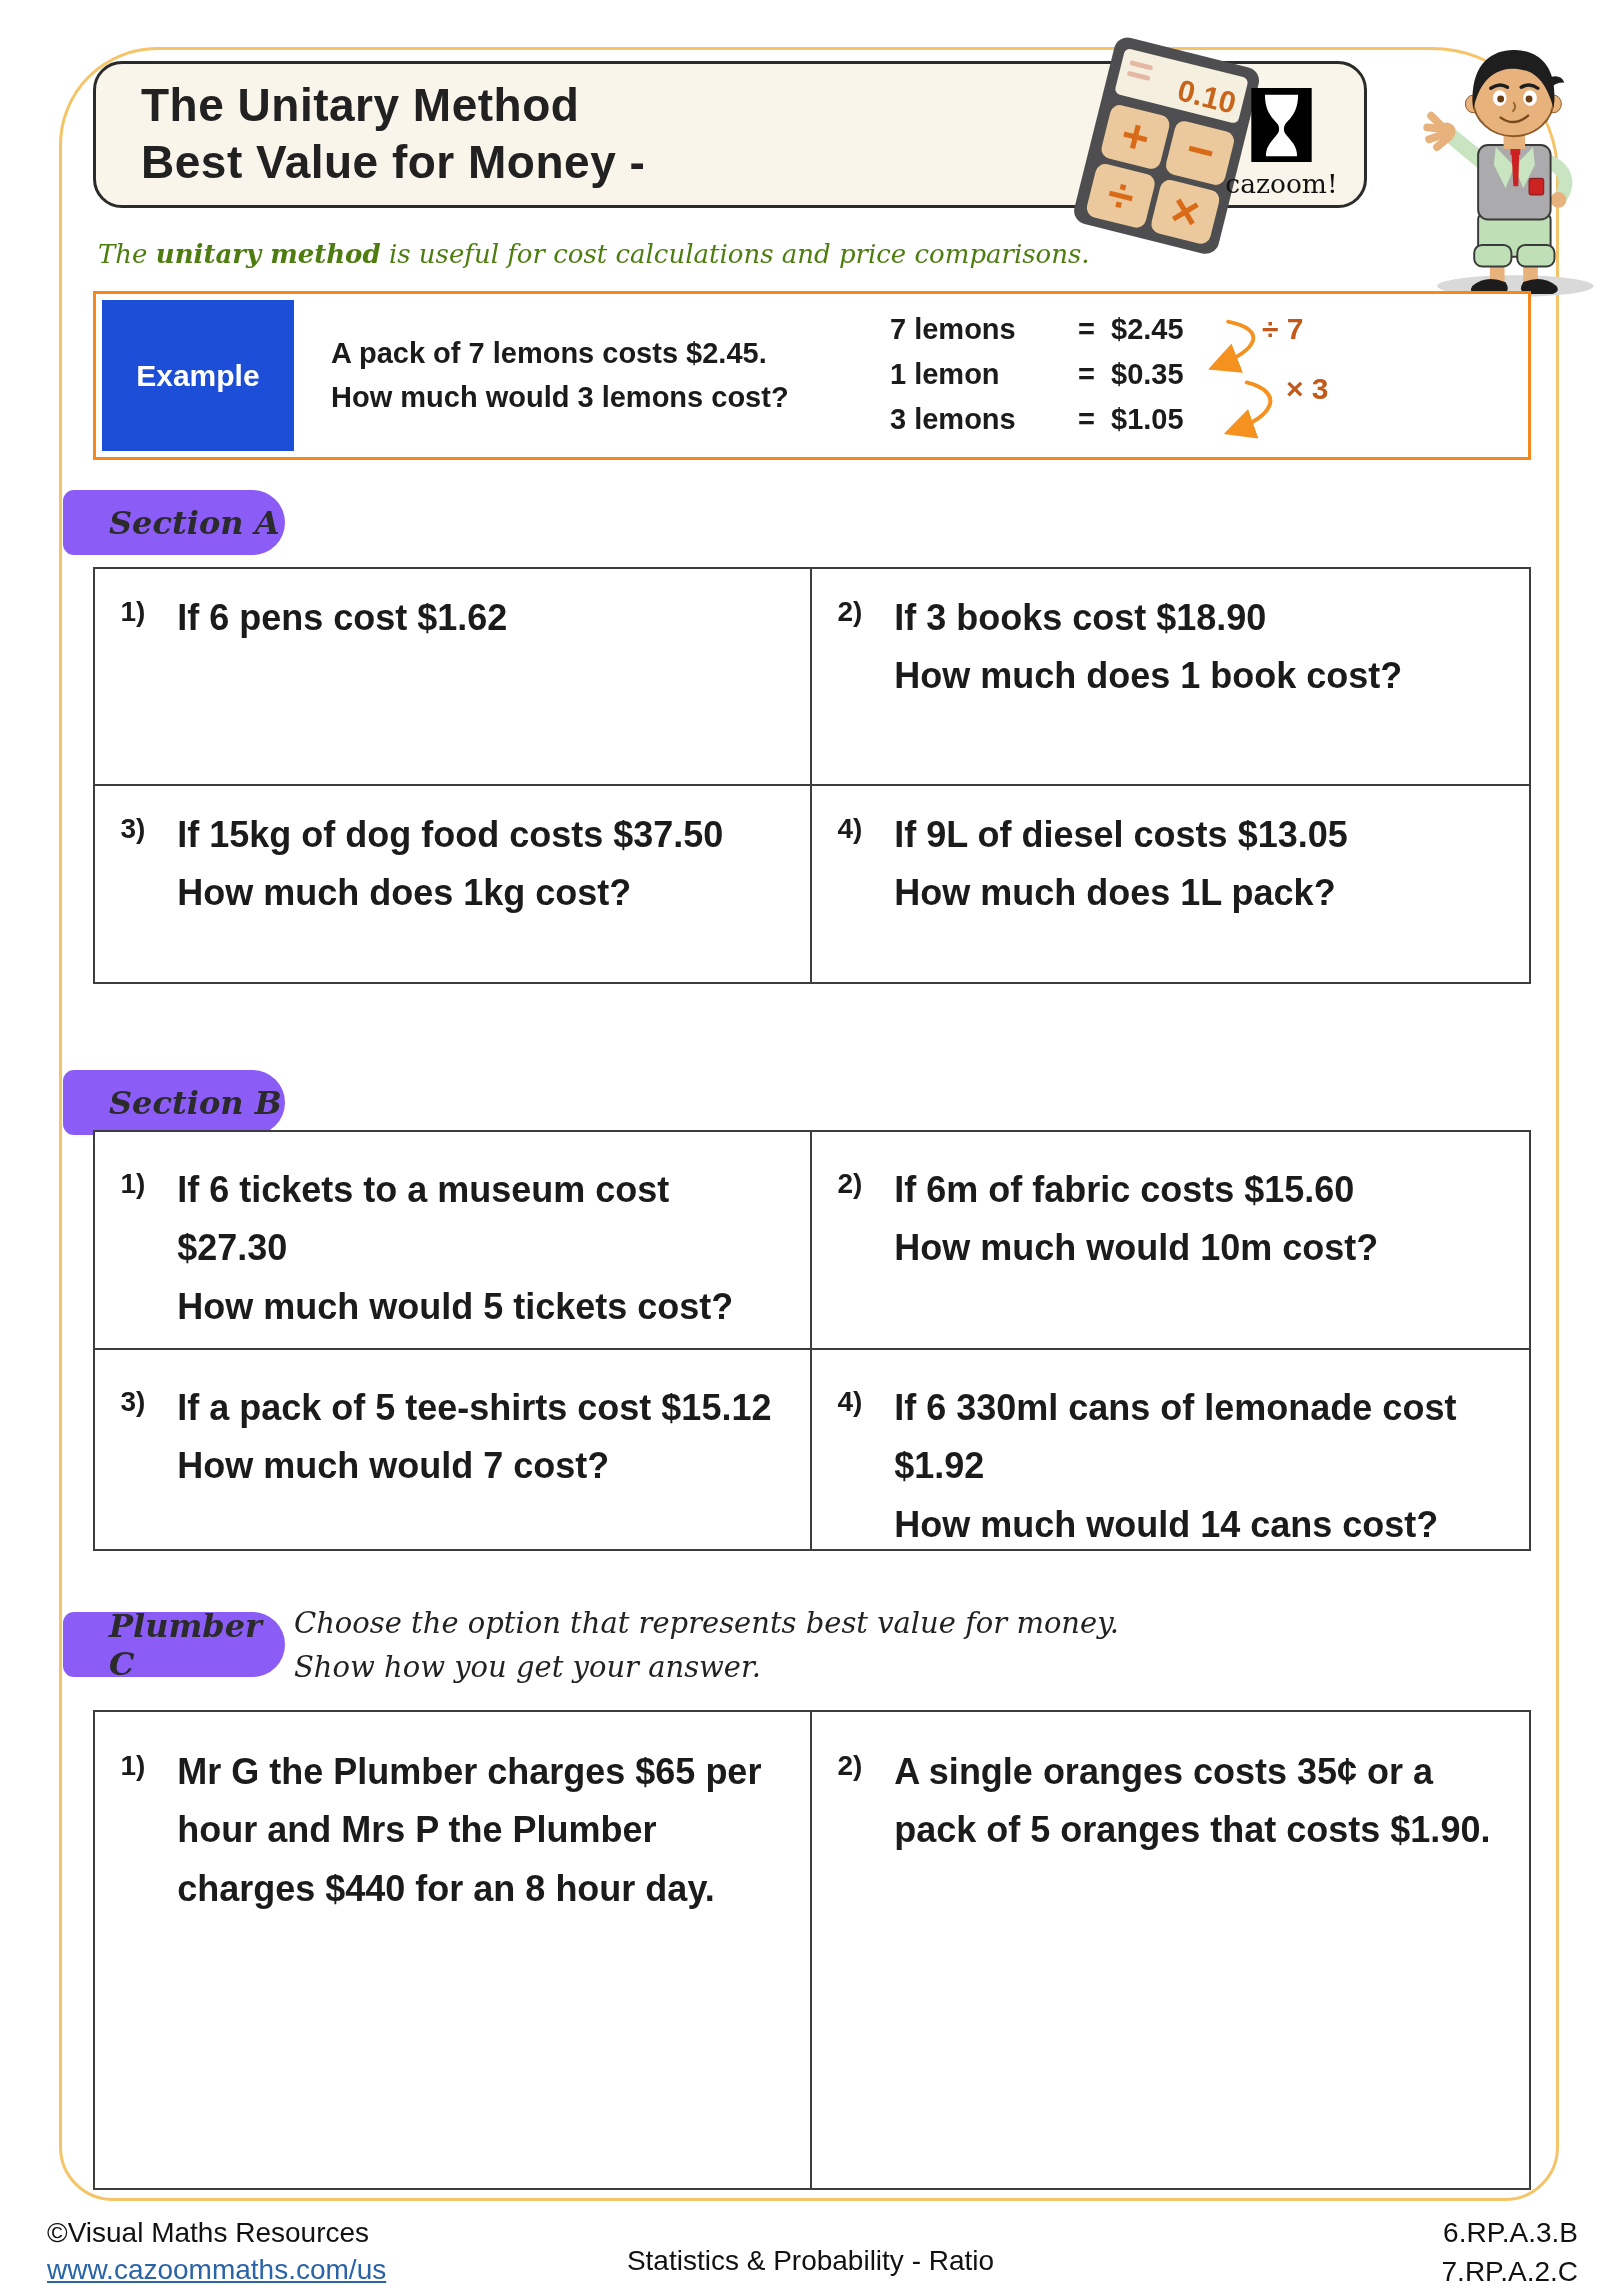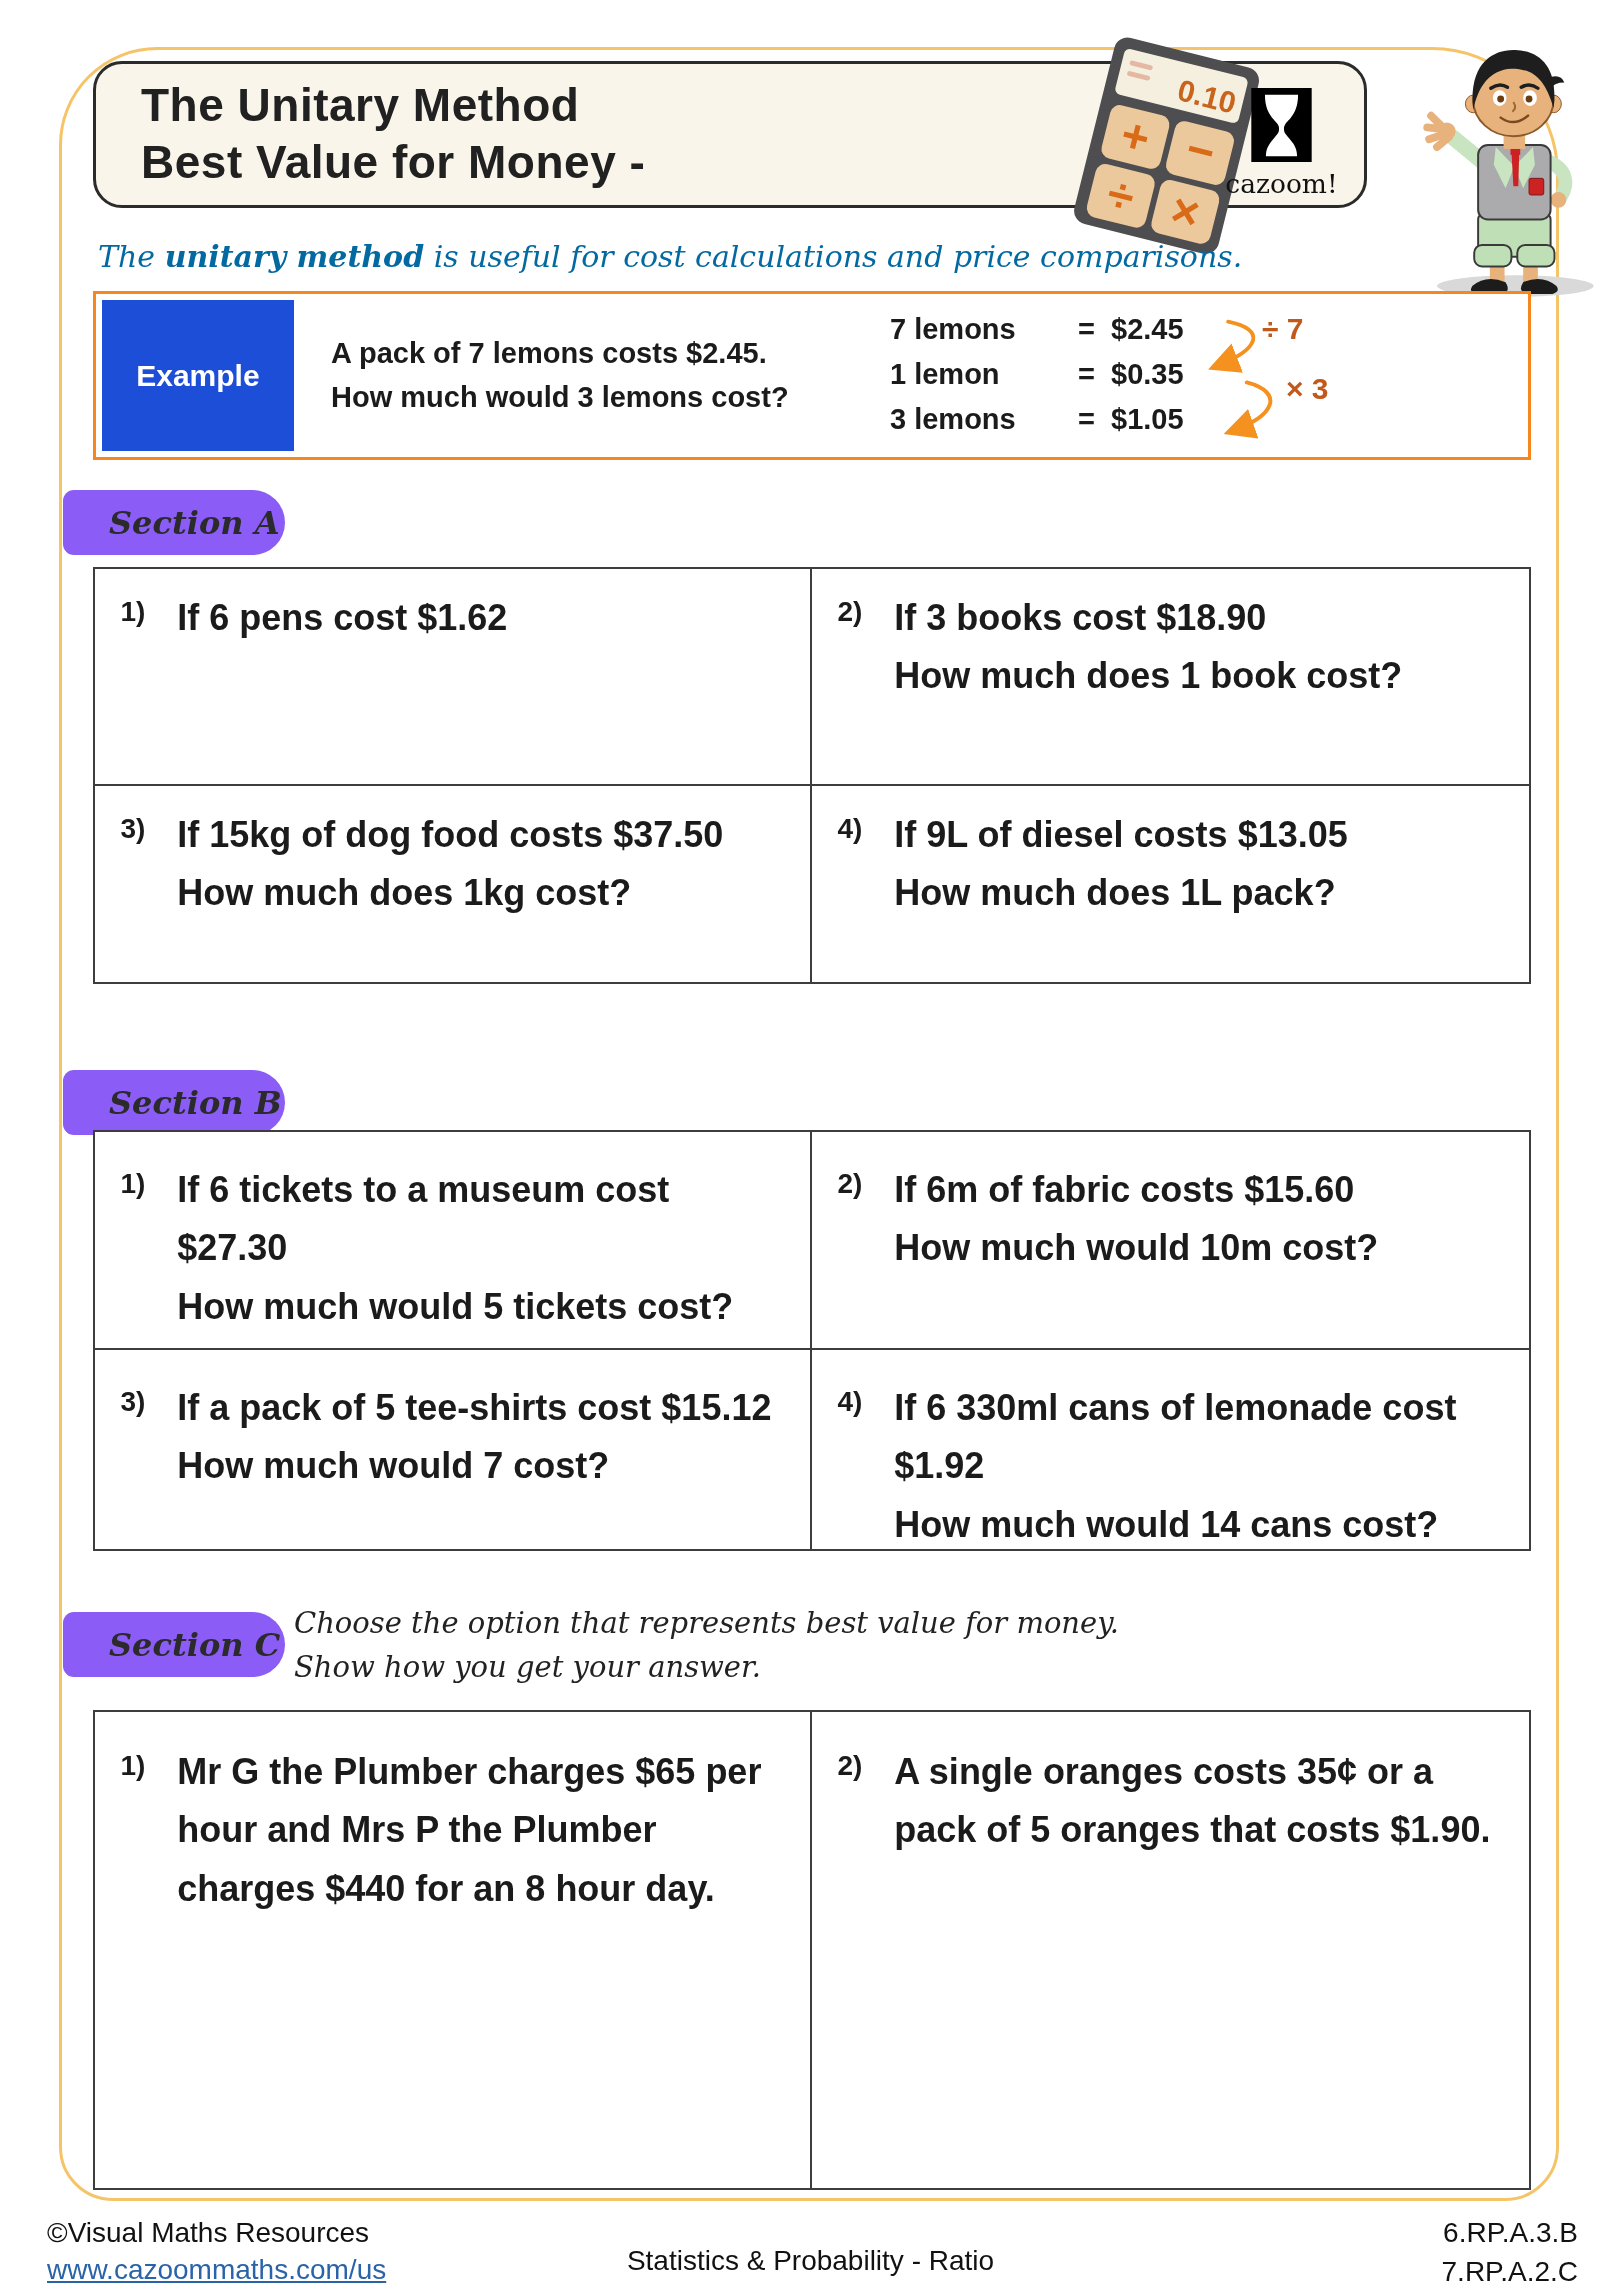--- a/index.html
+++ b/index.html
@@ -12,21 +12,21 @@
   .title-box{position:absolute;left:93px;top:61px;width:1274px;height:147px;background:#F9F5EA;
         border:3.9px solid #2b2b2b;border-radius:29px;box-sizing:border-box;padding:12.7px 0 0 45px;}
   .title-line{font-size:46px;font-weight:bold;line-height:1.24;color:#212121;letter-spacing:0.5px;}
 
   .calculator{position:absolute;left:1041px;top:29px;width:225px;height:233px;}
   .logo{position:absolute;left:1208px;top:88px;width:147px;text-align:center;}
   .logo-text{font-family:"DejaVu Serif",serif;font-weight:normal;font-size:26.5px;color:#111;margin-top:2px;}
   .mascot{position:absolute;left:1390px;top:39px;width:235px;height:263px;}
 
   .intro{position:absolute;left:98px;top:239px;font-family:"DejaVu Serif",serif;font-style:italic;
-        font-size:30px;color:#0369a1;}
+        font-size:26px;color:#4d7c0f;}
   .intro b{font-weight:bold;}
 
   .example-box{position:absolute;left:93px;top:291px;width:1438px;height:169px;background:#fff;
         border:3.9px solid #F6871D;box-sizing:border-box;}
   .example-label{position:absolute;left:5.9px;top:5.9px;bottom:5.9px;width:192px;background:#1d4ed8;
         color:#fff;font-weight:bold;font-size:30px;display:flex;align-items:center;justify-content:center;}
   .example-q{position:absolute;left:235px;top:50%;transform:translateY(-50%);
         font-weight:bold;font-size:29px;line-height:1.55;color:#1b1b1b;}
   .working{position:absolute;left:794px;top:12.7px;}
   .wrow{display:flex;height:45px;align-items:center;font-weight:bold;font-size:29px;color:#1b1b1b;}
@@ -250,21 +250,21 @@
     </div>
     <div class="cell pb">
       <span class="qnum">4)</span>
       <span class="qtext">
           <span class="ql">If 6 330ml cans of lemonade cost $1.92</span>
           <span class="ql">How much would 14 cans cost?</span>
         </span>
     </div>
   </div>
 
-  <div class="section-pill pill-c">Section C</div>
+  <div class="section-pill pill-c">Plumber C</div>
   <div class="instructions">
     <div>Choose the option that represents best value for money.</div>
     <div>Show how you get your answer.</div>
   </div>
   <div class="qtable qtable-c">
     <div class="cell pc br">
       <span class="qnum">1)</span>
       <span class="qtext">Mr G the Plumber charges $65 per hour and Mrs P the Plumber charges $440 for an 8 hour day.</span>
     </div>
     <div class="cell pc">

